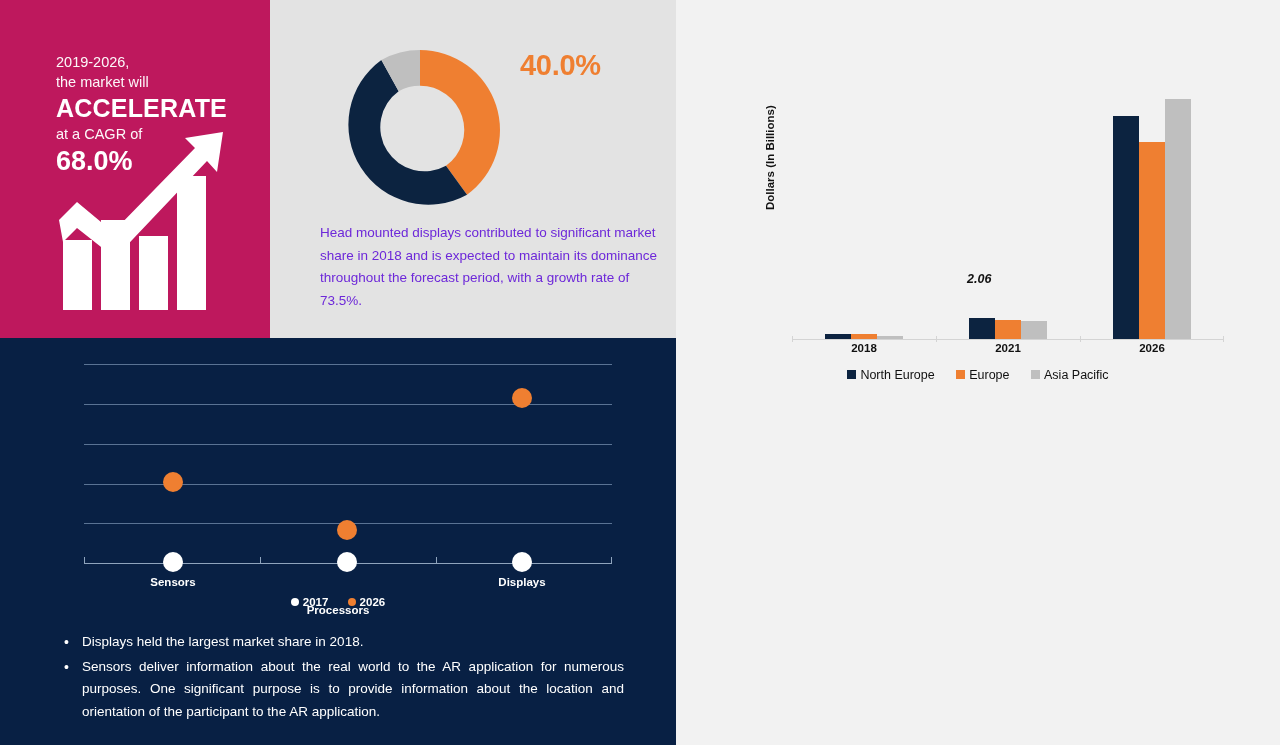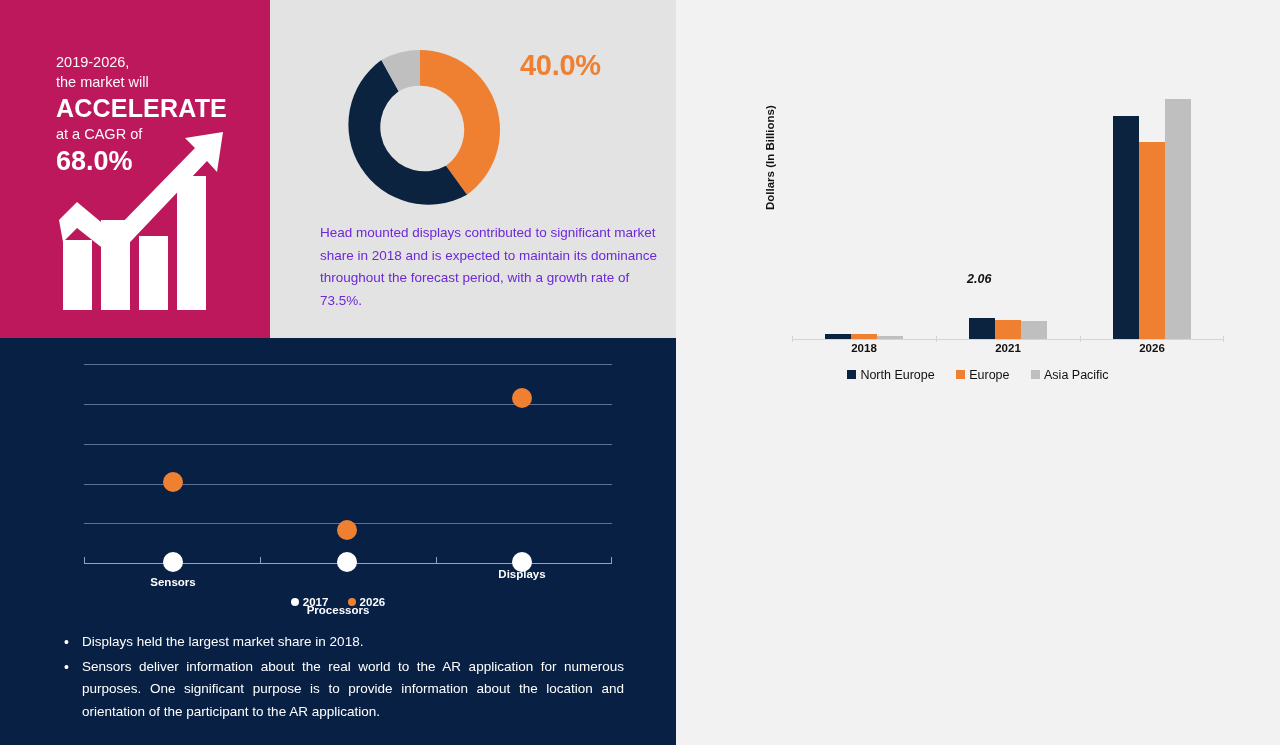--- a/index.html
+++ b/index.html
@@ -167,21 +167,21 @@
         <div class="dot o" style="left:79px;top:108px;"></div>
         <div class="dot o" style="left:253px;top:156px;"></div>
         <div class="dot o" style="left:428px;top:24px;"></div>
 
         <div class="dot w" style="left:79px;top:188px;"></div>
         <div class="dot w" style="left:253px;top:188px;"></div>
         <div class="dot w" style="left:428px;top:188px;"></div>
 
         <div class="cat-label" style="left:29px;top:212px;">Sensors</div>
         <div class="cat-label" style="left:194px;top:212px;margin-top:28px;">Processors</div>
-        <div class="cat-label" style="left:378px;top:204px;">Displays</div>
+        <div class="cat-label" style="left:378px;top:212px;">Displays</div>
       </div>
 
       <div class="dot-legend">
         <span class="lg"><span class="lgdot" style="background:#ffffff"></span><span>2017</span></span>
         <span class="lg"><span class="lgdot" style="background:#ef7f31"></span><span>2026</span></span>
       </div>
 
       <div class="bullets">
         <div class="bullet">
           <span class="bdot">•</span>

